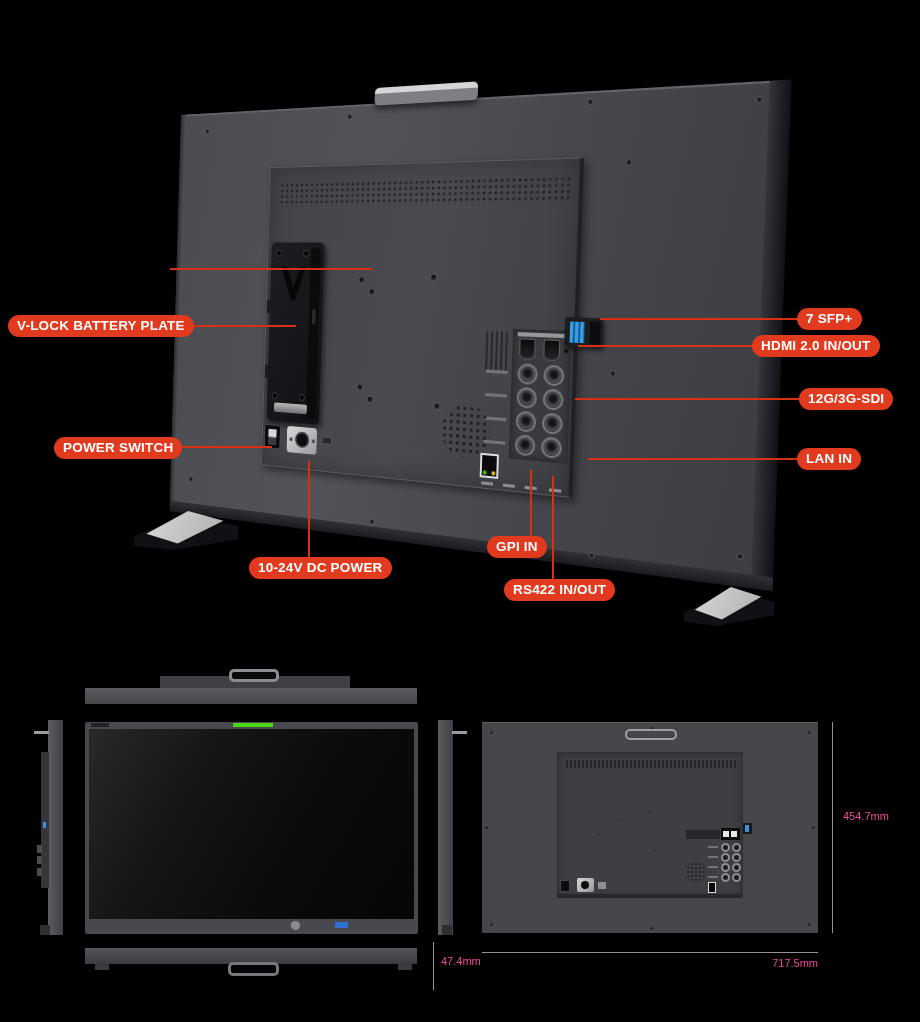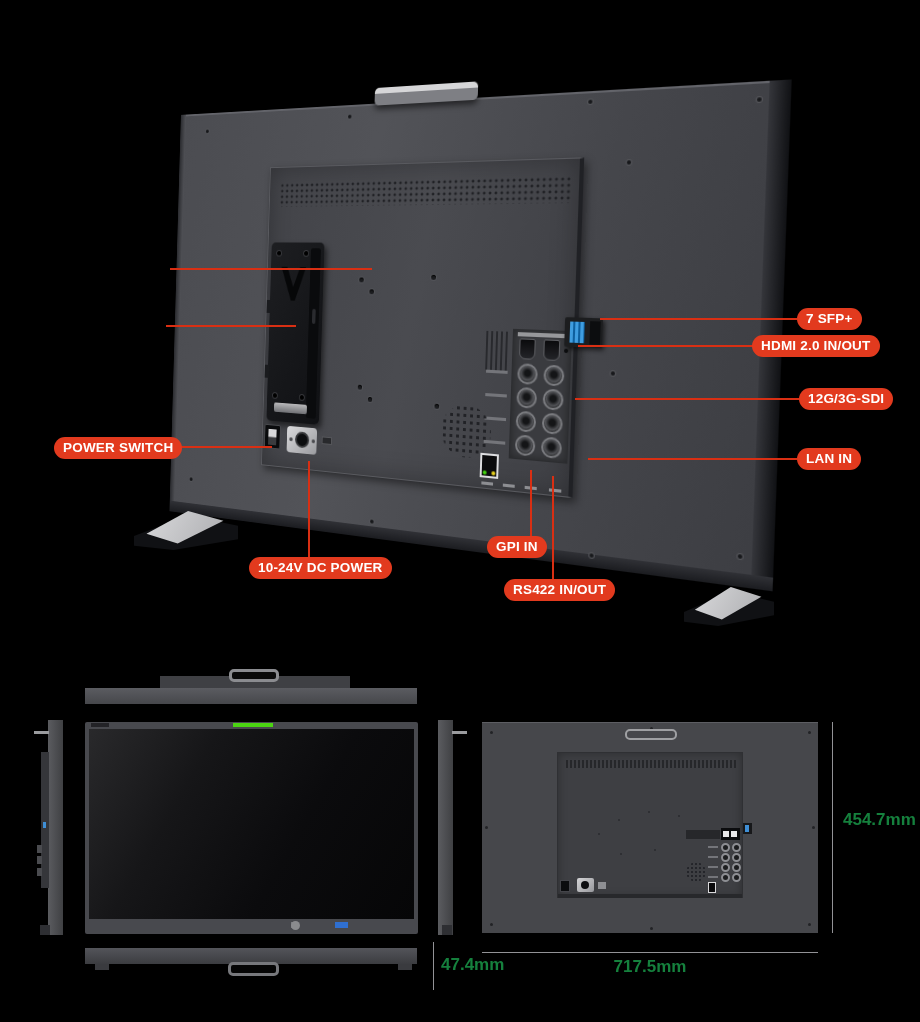--- a/index.html
+++ b/index.html
@@ -184,26 +184,26 @@
   .bvw-sfp .bl{left:2px;top:2px;width:4px;height:7px;background:#3f8fd6;}
   .bvw-fan{left:128px;top:109px;width:20px;height:20px;border-radius:50%;
     background-image:radial-gradient(#24252a 1px,transparent 1.4px);background-size:4px 4px;}
   .bvw-switch{left:2px;top:127px;width:10px;height:12px;background:#0b0c0e;border:1px solid #44454a;}
   .bvw-xlr{left:19px;top:125px;width:17px;height:14px;border-radius:2px;background:linear-gradient(135deg,#d4d4d6,#97989c);}
   .bvw-xlr .c{left:4px;top:3px;width:8px;height:8px;border-radius:50%;background:#0d0e10;}
   .bvw-port{left:40px;top:129px;width:8px;height:7px;background:#8e8f93;}
   .bvw-bottom{left:0px;top:141px;width:184px;height:4px;background:#27282b;}
 
   
-  .dim{color:#15803d;font-size:17px;font-weight:bold;z-index:20;}
+  .dim{color:#ec4899;font-size:11px;font-weight:normal;z-index:20;}
   .dl-height{left:832px;top:722px;width:1px;height:211px;background:#929296;}
   .dl-width{left:482px;top:952px;width:336px;height:1px;background:#929296;}
   .dl-depth{left:433px;top:942px;width:1px;height:48px;background:#929296;}
   .dim-height{left:843px;top:810px;}
-  .dim-width{left:482px;top:957px;width:336px;text-align:center;}
+  .dim-width{left:482px;top:957px;width:336px;text-align:right;}
   .dim-depth{left:441px;top:955px;}
 </style>
 </head>
 <body>
 
 <div id="stage">
 
   <div class="monitor-wrap">
     <div class="mon-body"></div>
     <div class="mon-left-edge"></div>
@@ -312,20 +312,21 @@
   <div class="lh ln-vlock"></div>
   <div class="lh ln-power"></div>
   <div class="lv ln-dc"></div>
   <div class="lv ln-gpi"></div>
   <div class="lv ln-rs422"></div>
   <div class="lh ln-sfp"></div>
   <div class="lh ln-hdmi"></div>
   <div class="lh ln-sdi"></div>
   <div class="lh ln-lan"></div>
 
+  <div class="callout co-vlock">V-LOCK BATTERY PLATE</div>
   <div class="callout co-power">POWER SWITCH</div>
   <div class="callout co-dc">10-24V DC POWER</div>
   <div class="callout co-gpi">GPI IN</div>
   <div class="callout co-rs422">RS422 IN/OUT</div>
   <div class="callout co-sfp">7 SFP+</div>
   <div class="callout co-hdmi">HDMI 2.0 IN/OUT</div>
   <div class="callout co-sdi">12G/3G-SDI</div>
   <div class="callout co-lan">LAN IN</div>
 
   <div class="tv-back"></div>

